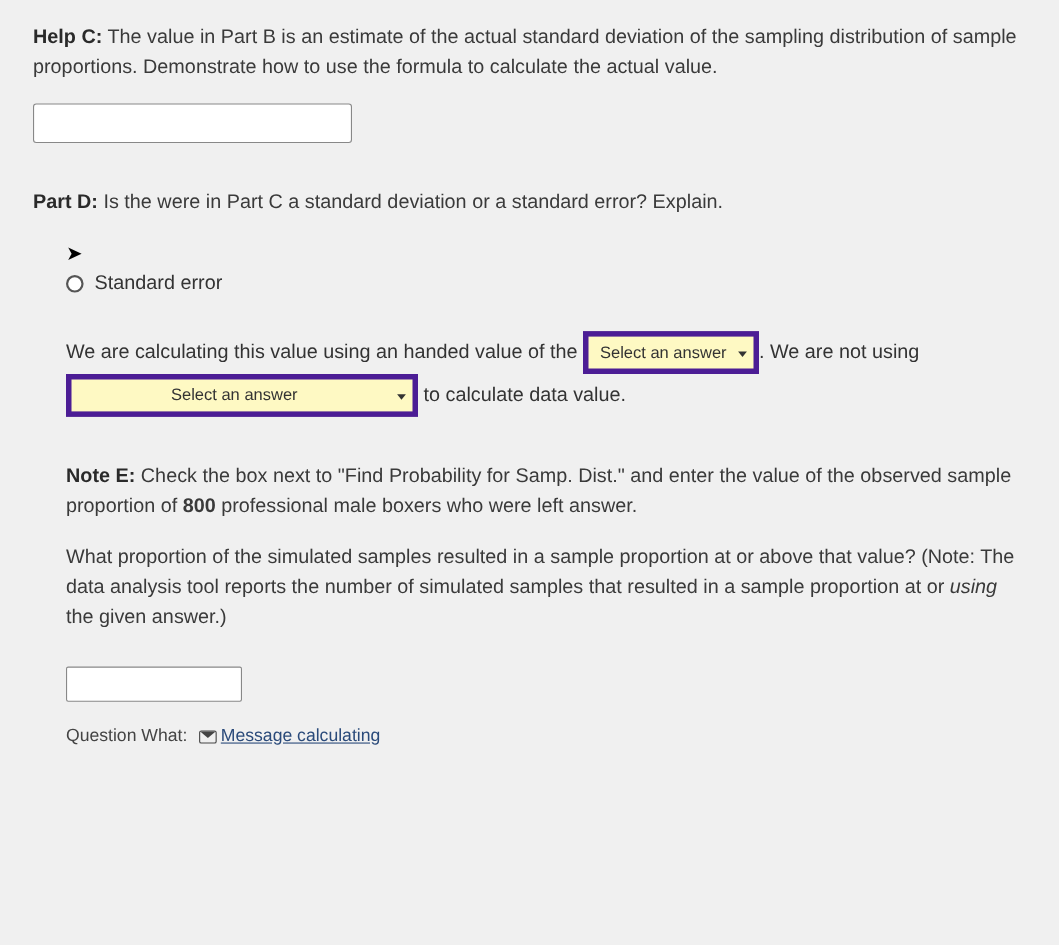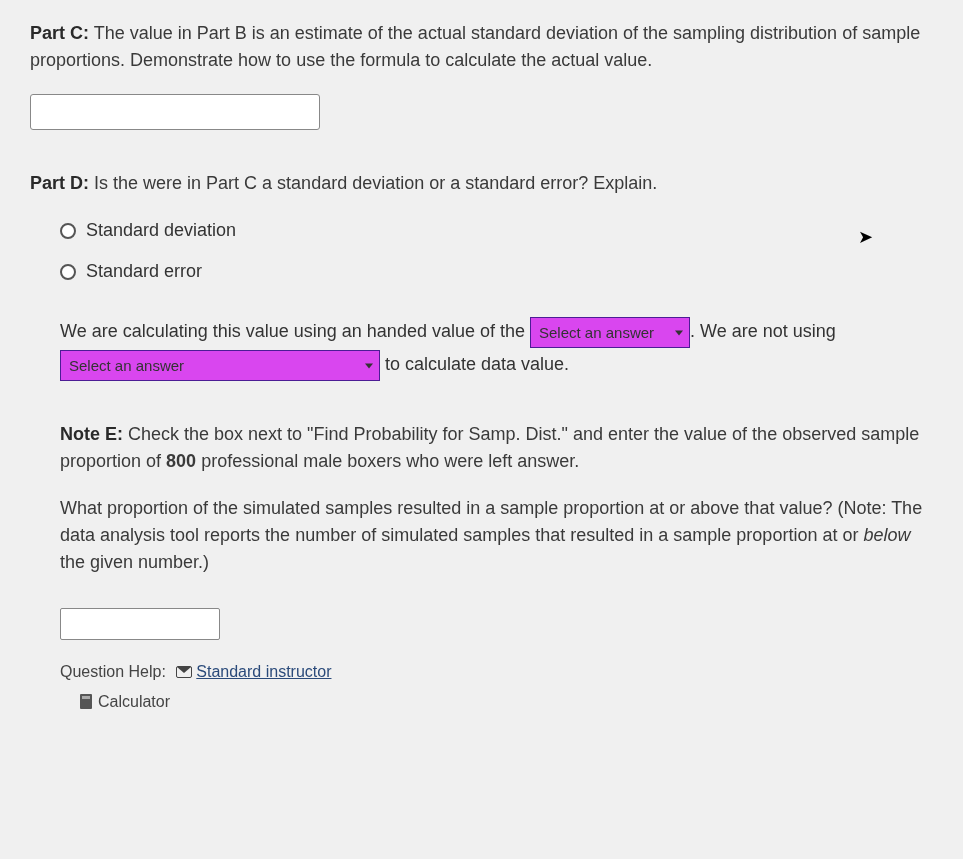--- a/index.html
+++ b/index.html
@@ -54,28 +54,29 @@
     }
     .radio-label {
       color: #333;
     }
     .inline-para {
       margin: 0 0 0 30px;
       line-height: 1.8;
     }
     .inline-select {
       display: inline-block;
-      border: 1px solid #4c1d95;
-      background: #d946ef;
+      border: 5px solid #4c1d95;
+      background: #fef9c3;
       padding: 1px 22px 1px 8px;
       font-size: 15px;
       position: relative;
       cursor: pointer;
       vertical-align: middle;
       color: #333;
+      text-align: center;
     }
     .inline-select::after {
       content: "";
       position: absolute;
       right: 6px;
       top: 50%;
       transform: translateY(-30%);
       border-left: 4px solid transparent;
       border-right: 4px solid transparent;
       border-top: 5px solid #333;
@@ -161,62 +162,54 @@
     .cursor-icon {
       color: #000;
       font-size: 18px;
     }
   </style>
 </head>
 <body>
 
 <div class="section">
   <p class="part-text">
-    <span class="part-label">Part C:</span>
+    <span class="part-label">Help C:</span>
     <span>The value in Part B is an estimate of the actual standard deviation of the sampling distribution of sample proportions. Demonstrate how to use the formula to calculate the actual value.</span>
   </p>
   <input type="text" class="text-input" style="">
 </div>
 
 <div class="section">
   <p class="part-text">
     <span class="part-label">Part D:</span>
     <span>Is the were in Part C a standard deviation or a standard error? Explain.</span>
   </p>
 
   <div class="radio-group">
     <div style="display:flex; justify-content:space-between; align-items:center;">
-      <div class="radio-row">
-        <span class="radio-circle"></span>
-        <span class="radio-label">Standard deviation</span>
-      </div>
       <span class="cursor-icon" style="margin-right:60px;">➤</span>
     </div>
     <div class="radio-row">
       <span class="radio-circle"></span>
       <span class="radio-label">Standard error</span>
     </div>
   </div>
 
   <p class="inline-para">
     <span>We are calculating this value using an handed value of the </span><span class="inline-select select-1">Select an answer</span><span>. We are not using </span><span class="inline-select select-2">Select an answer</span><span> to calculate data value.</span>
   </p>
 </div>
 
 <div class="section" style="margin-left:30px;">
   <p class="part-text">
     <span class="part-label">Note E:</span>
     <span>Check the box next to "Find Probability for Samp. Dist." and enter the value of the observed sample proportion of </span><span class="bold-num">800</span><span> professional male boxers who were left answer.</span>
   </p>
   <p class="part-text">
-    <span>What proportion of the simulated samples resulted in a sample proportion at or above that value? (Note: The data analysis tool reports the number of simulated samples that resulted in a sample proportion at or </span><span class="italic">below</span><span> the given number.)</span>
+    <span>What proportion of the simulated samples resulted in a sample proportion at or above that value? (Note: The data analysis tool reports the number of simulated samples that resulted in a sample proportion at or </span><span class="italic">using</span><span> the given answer.)</span>
   </p>
   <input type="text" class="small-input" style="margin-left: 0px;">
 
   <div class="help-row" style="margin-left:0;">
-    <span class="help-label">Question Help:</span>
-    <span class="mail-icon"></span><span class="help-link">Standard instructor</span>
-  </div>
-  <div class="calc-row" style="margin-left:20px;">
-    <span class="calc-icon"></span>
-    <span>Calculator</span>
+    <span class="help-label">Question What:</span>
+    <span class="mail-icon"></span><span class="help-link">Message calculating</span>
   </div>
 </div>
 
 </body></html>

